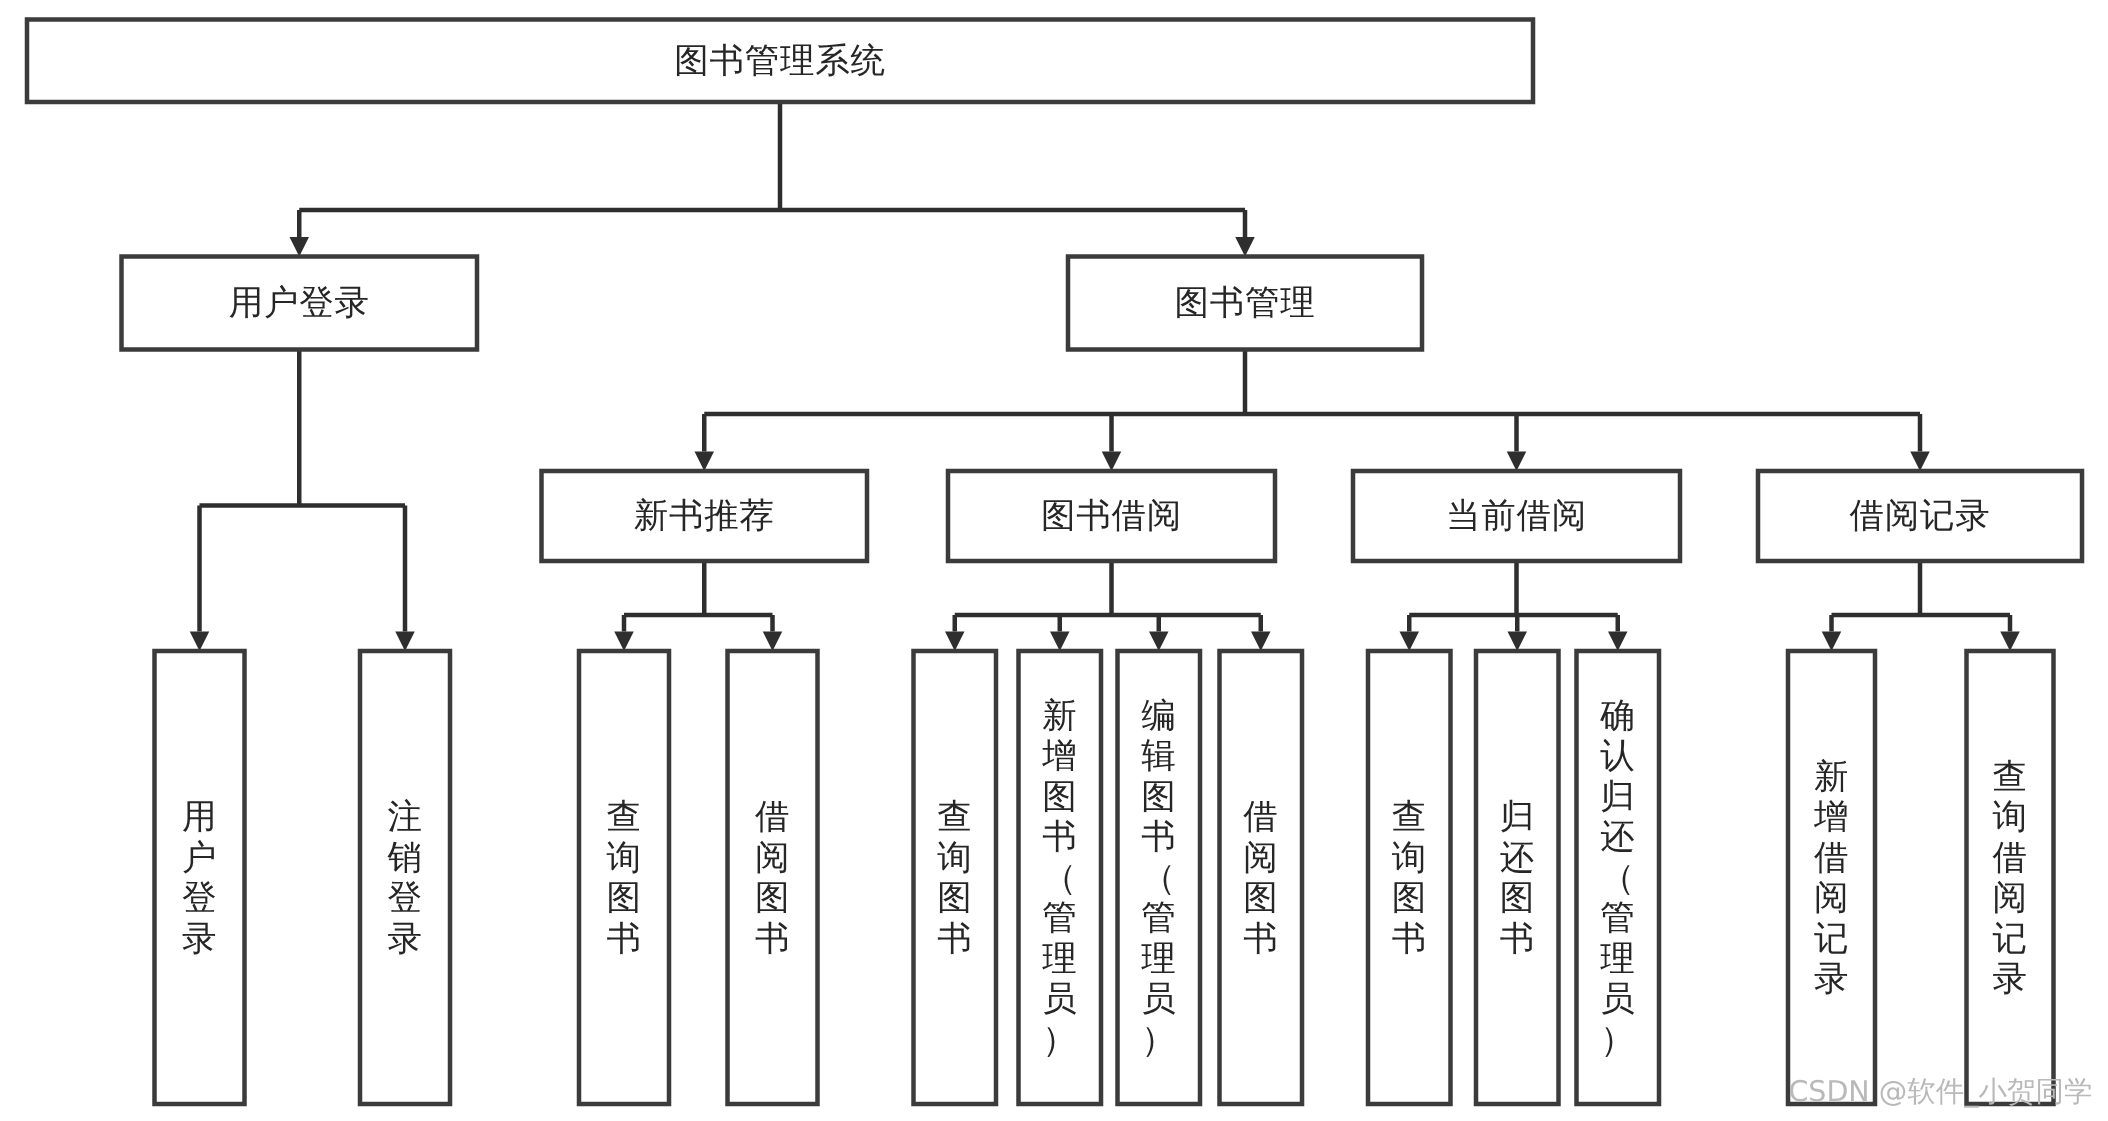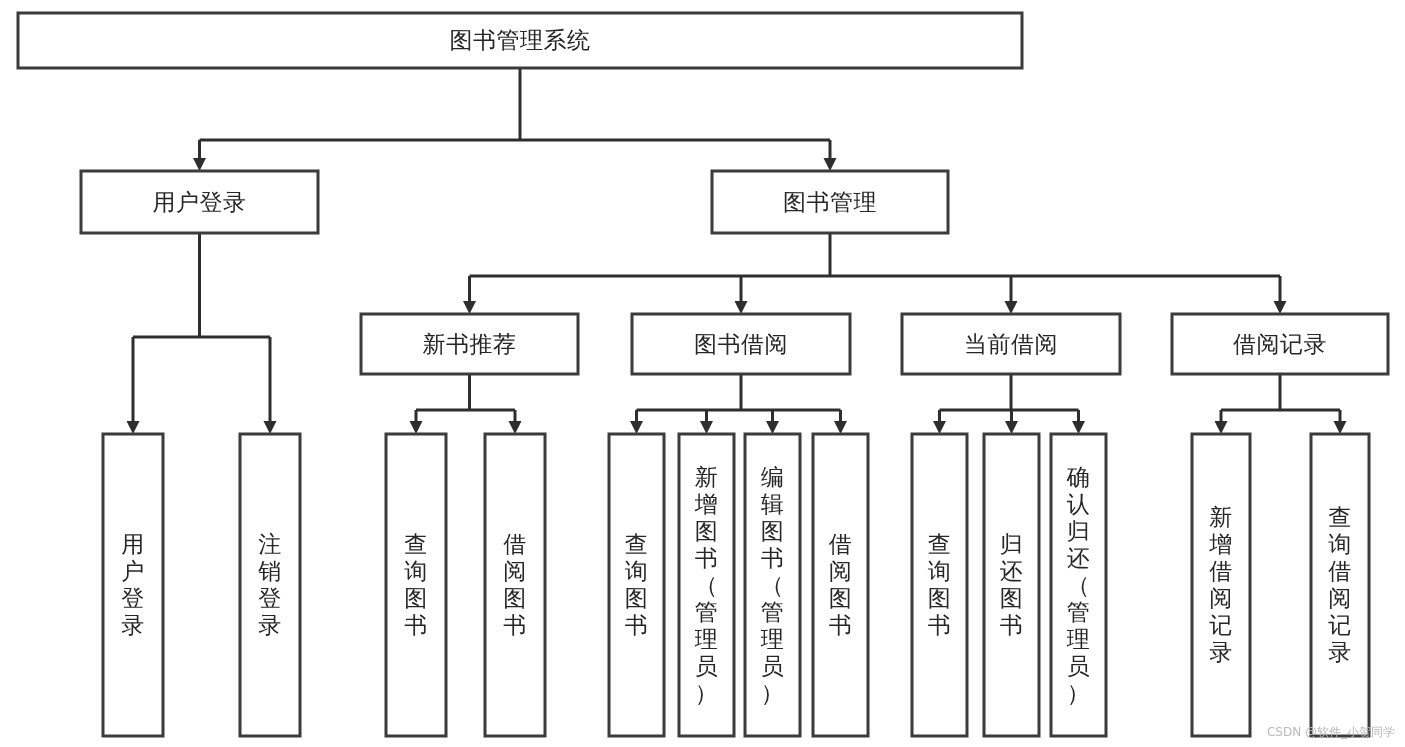--- a/index.html
+++ b/index.html
@@ -57,21 +57,21 @@
   }
   .arrow-head {
     fill: #2e2e2e;
     stroke: none;
   }
   .watermark {
     position: absolute;
     right: 10px;
     bottom: 6px;
     font-family: "DejaVu Sans", "Liberation Sans", sans-serif;
-    font-size: 12px;
+    font-size: 19px;
     color: #b9b9b9;
     white-space: nowrap;
     user-select: none;
     pointer-events: none;
   }
 </style>
 </head>
 <body>
 
 <div id="diagram-root">

